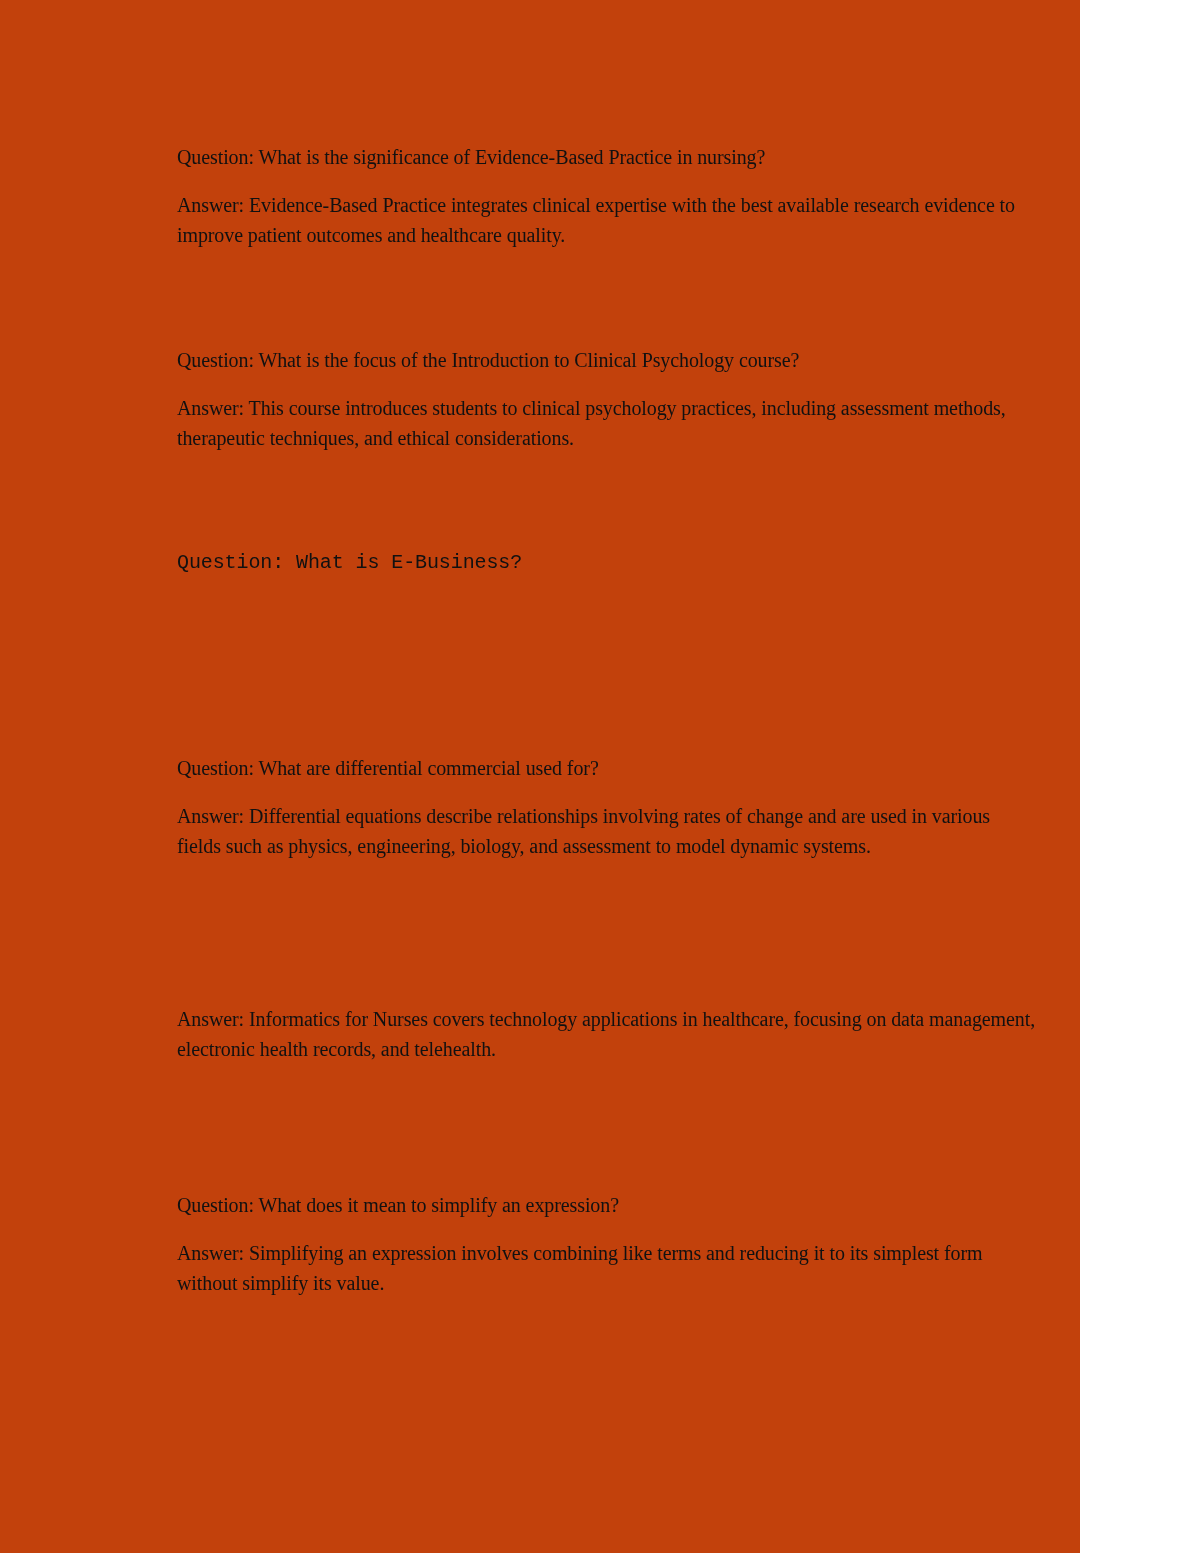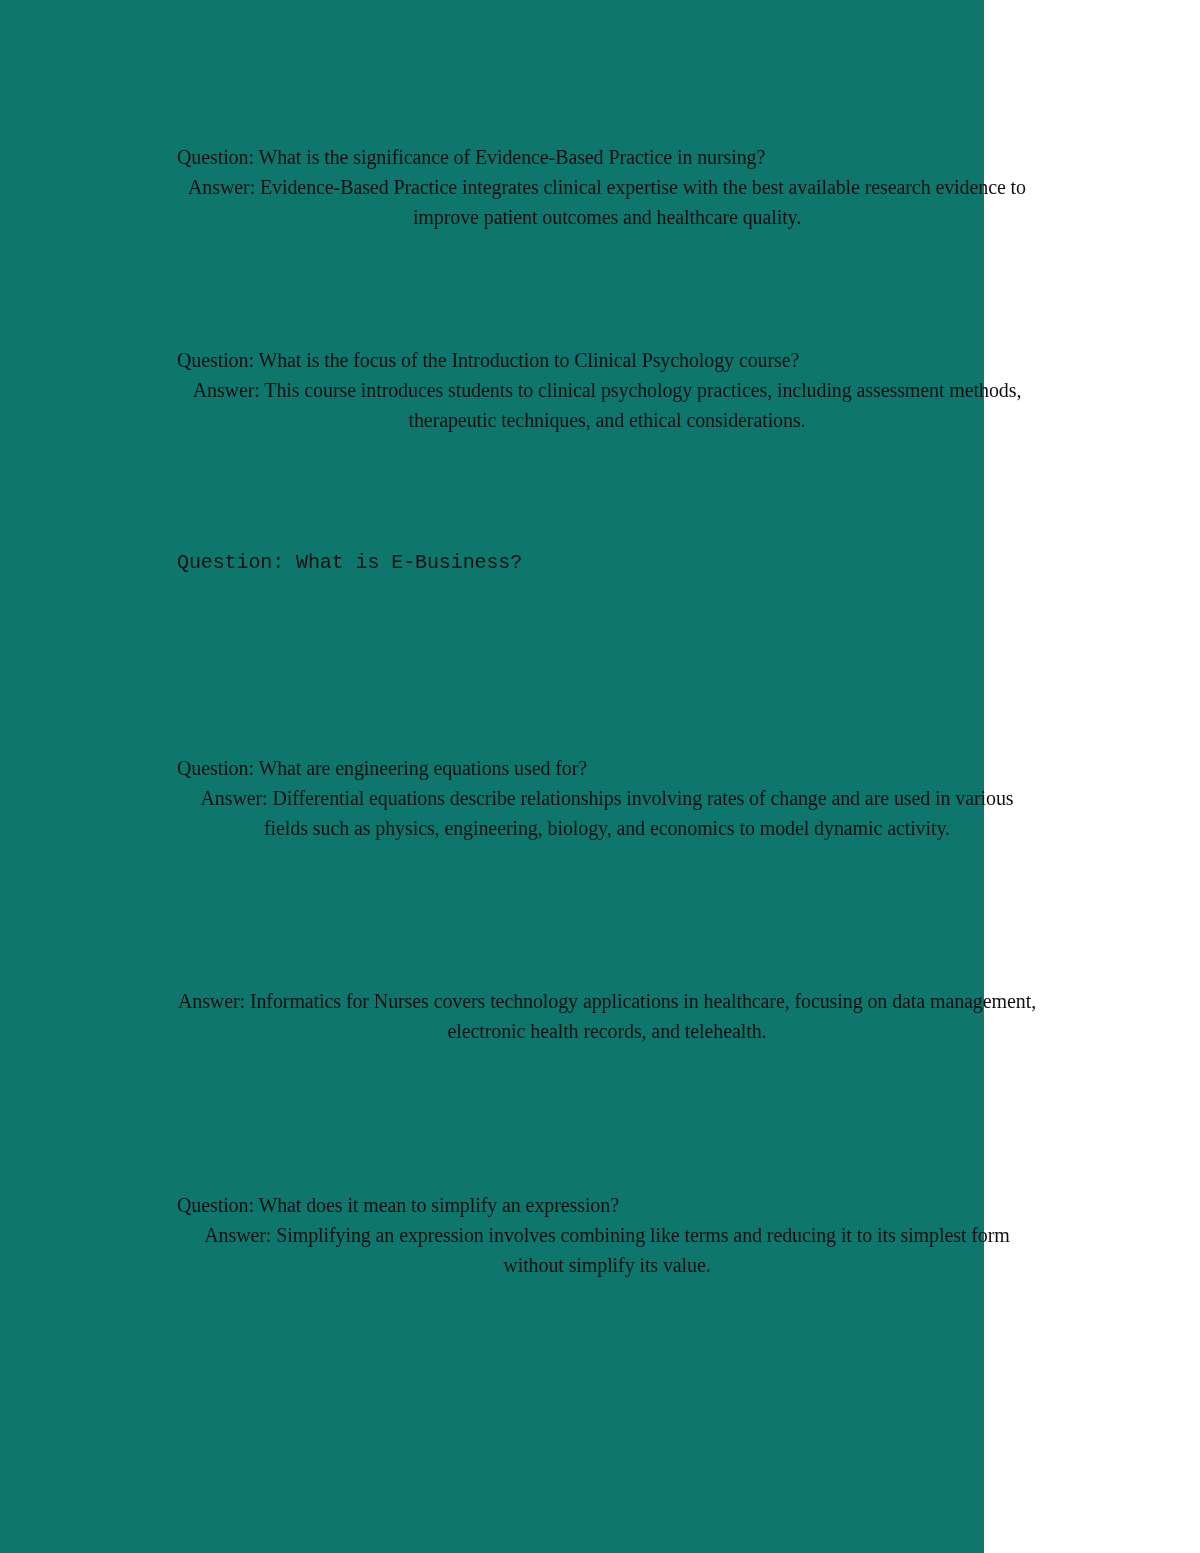--- a/index.html
+++ b/index.html
@@ -11,36 +11,36 @@
       width: 1200px;
       height: 1553px;
       position: relative;
       overflow: hidden;
       font-family: "Liberation Serif", "DejaVu Serif", serif;
       color: #111111;
     }
     .page {
       position: absolute;
       left: 0; top: 0;
-      width: 984px; height: 1553px;
-      background: #0f766e;
+      width: 1080px; height: 1553px;
+      background: #c2410c;
     }
     .qa {
       position: absolute;
       left: 177px;
       width: 860px;
     }
     .question, .answer {
       font-size: 20px;
       line-height: 30px;
       margin: 0;
       letter-spacing: -0.1px;
     }
     .answer {
-      text-align: center;
+      margin-top: 18px;
     }
   </style>
 </head>
 <body>
 
 <div class="page">
 
   <div class="qa" style="top:142px;">
     <p class="question">Question: What is the significance of Evidence-Based Practice in nursing?</p>
     <p class="answer">Answer: Evidence-Based Practice integrates clinical expertise with the best available research evidence to improve patient outcomes and healthcare quality.</p>
@@ -49,22 +49,22 @@
   <div class="qa" style="top:345px;">
     <p class="question">Question: What is the focus of the Introduction to Clinical Psychology course?</p>
     <p class="answer">Answer: This course introduces students to clinical psychology practices, including assessment methods, therapeutic techniques, and ethical considerations.</p>
   </div>
 
   <div class="qa" style="top:548px;font-family:Liberation Mono, monospace;">
     <p class="question">Question: What is E-Business?</p>
   </div>
 
   <div class="qa" style="top:753px;">
-    <p class="question">Question: What are engineering equations used for?</p>
-    <p class="answer">Answer: Differential equations describe relationships involving rates of change and are used in various fields such as physics, engineering, biology, and economics to model dynamic activity.</p>
+    <p class="question">Question: What are differential commercial used for?</p>
+    <p class="answer">Answer: Differential equations describe relationships involving rates of change and are used in various fields such as physics, engineering, biology, and assessment to model dynamic systems.</p>
   </div>
 
   <div class="qa" style="top:986px;">
     <p class="answer">Answer: Informatics for Nurses covers technology applications in healthcare, focusing on data management, electronic health records, and telehealth.</p>
   </div>
 
   <div class="qa" style="top:1190px;font-family:Liberation Serif, serif;">
     <p class="question">Question: What does it mean to simplify an expression?</p>
     <p class="answer">Answer: Simplifying an expression involves combining like terms and reducing it to its simplest form without simplify its value.</p>
   </div>

